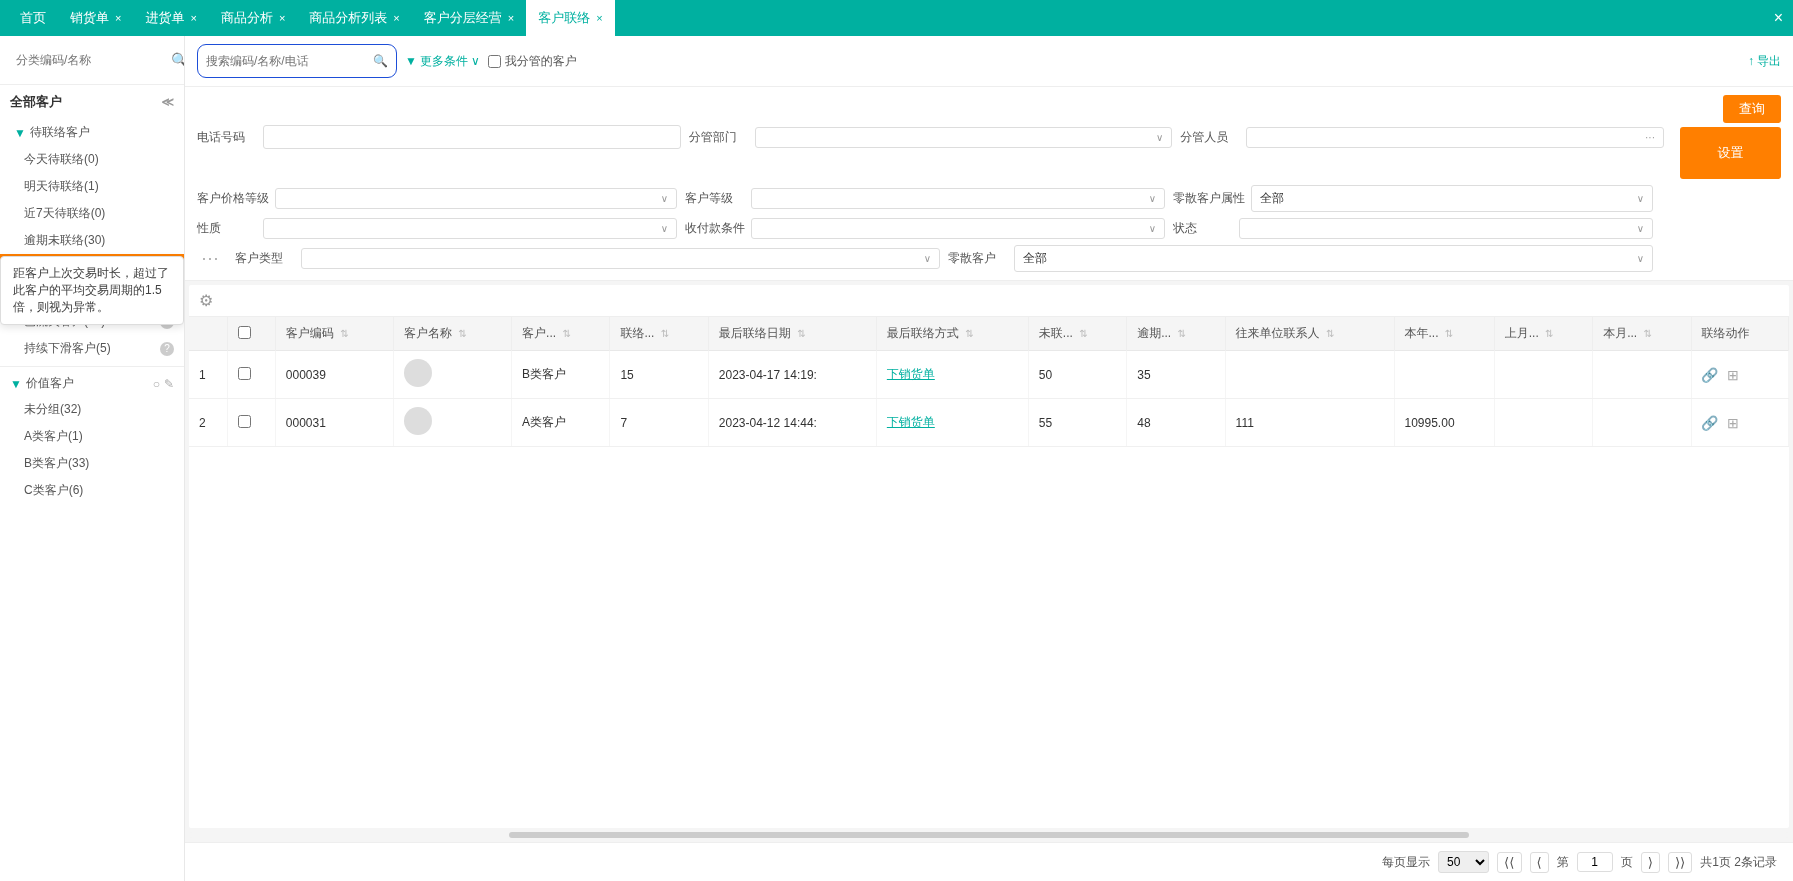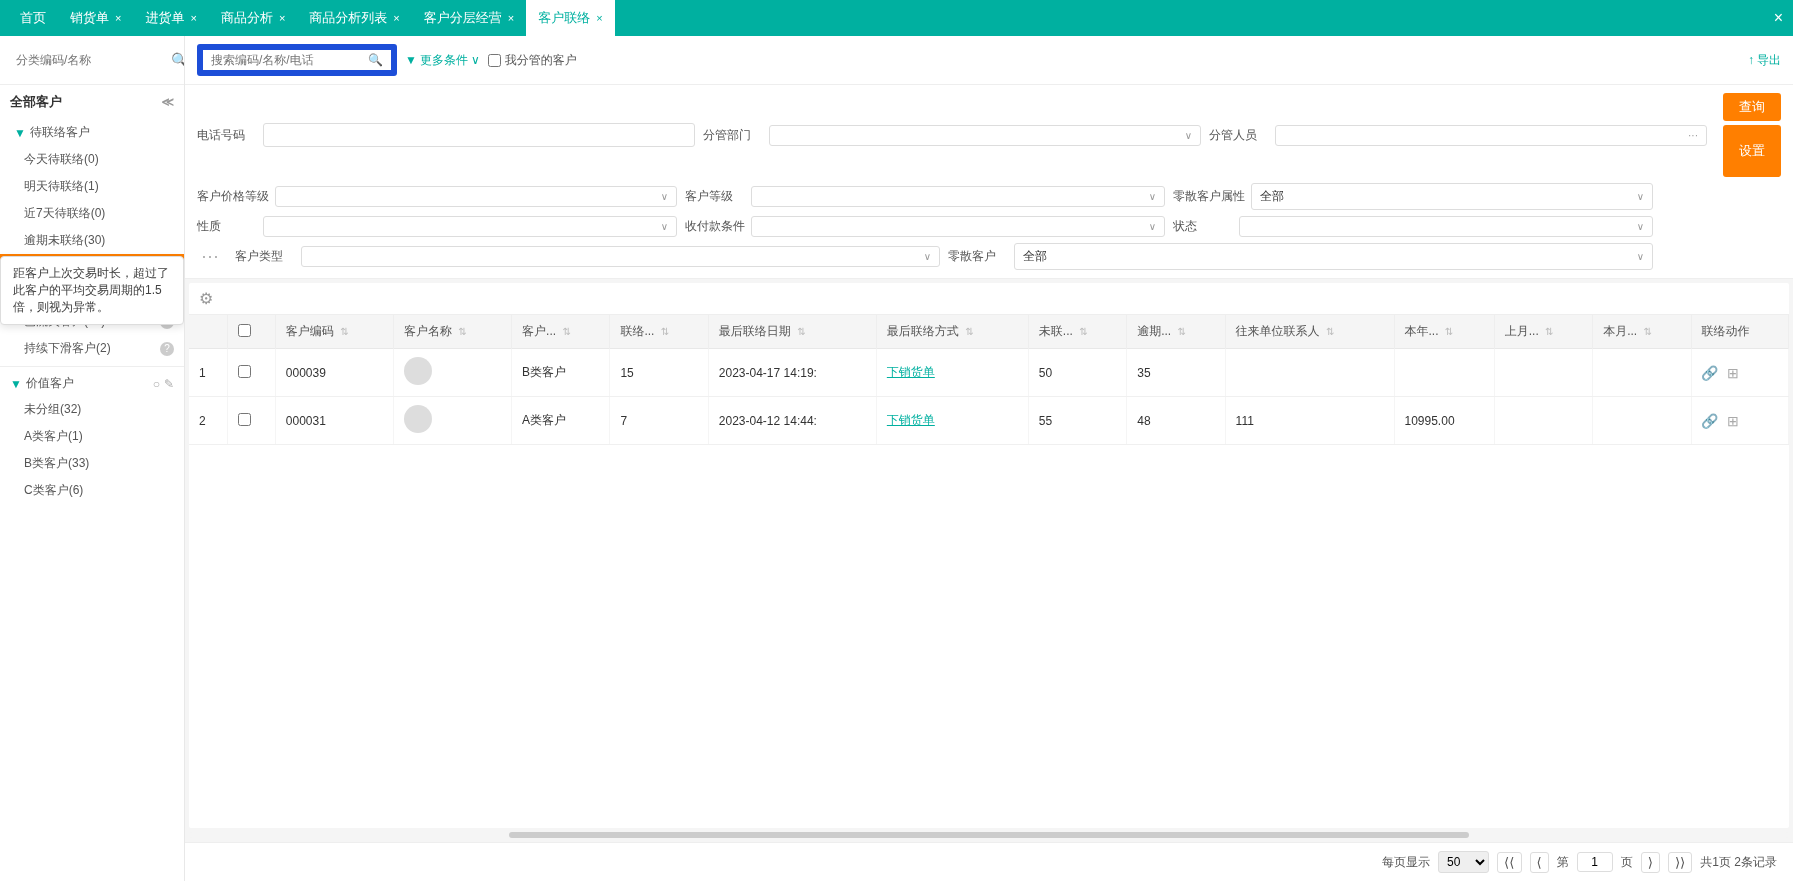--- a/index.html
+++ b/index.html
@@ -115,23 +115,23 @@
       padding: 8px 12px;
       display: flex;
       align-items: center;
       gap: 8px;
       border-bottom: 1px solid #eee;
       flex-wrap: wrap;
     }
     .toolbar-search {
       display: flex;
       align-items: center;
-      border: 6px solid #1d4ed8;
-      border-radius: 3px;
-      padding: 3px 8px;
+      border: 1px solid #1d4ed8;
+      border-radius: 9px;
+      padding: 9px 8px;
       min-width: 200px;
     }
     .toolbar-search input {
       border: none;
       outline: none;
       font-size: 12px;
       flex: 1;
     }
     .toolbar-search .icon { color: #999; margin-left: 4px; cursor: pointer; }
     .more-conditions {
@@ -216,20 +216,21 @@
     .filter-select .arrow-down { color: #999; font-size: 10px; }
     .filter-btn-query {
       background: #ff7f00;
       color: #fff;
       border: none;
       border-radius: 3px;
       padding: 5px 16px;
       font-size: 13px;
       cursor: pointer;
       white-space: nowrap;
+      margin-left: 43px;
     }
     .filter-btn-settings {
       background: #ff7f00;
       color: #fff;
       border: none;
       border-radius: 3px;
       padding: 17px 16px;
       font-size: 13px;
       cursor: pointer;
       white-space: nowrap;
@@ -428,21 +429,21 @@
 
     <div class="sidebar-item">
       <span>流失预警客户(3)</span>
       <span style="width:14px;height:14px;background:#ccc;border-radius:50%;color:#fff;font-size:10px;display:inline-flex;align-items:center;justify-content:center;cursor:pointer;">?</span>
     </div>
     <div class="sidebar-item">
       <span>已流失客户(24)</span>
       <span style="width:14px;height:14px;background:#ccc;border-radius:50%;color:#fff;font-size:10px;display:inline-flex;align-items:center;justify-content:center;cursor:pointer;">?</span>
     </div>
     <div class="sidebar-item">
-      <span>持续下滑客户(2)</span>
+      <span>持续下滑客户(5)</span>
       <span style="width:14px;height:14px;background:#ccc;border-radius:50%;color:#fff;font-size:10px;display:inline-flex;align-items:center;justify-content:center;cursor:pointer;">?</span>
     </div>
 
     <hr class="sidebar-divider">
 
     <div class="sidebar-val-customers">
       <div style="display:flex;align-items:center;gap:4px;">
         <span style="color:#00b0a0;">▼</span>
         <span>价值客户</span>
       </div>

